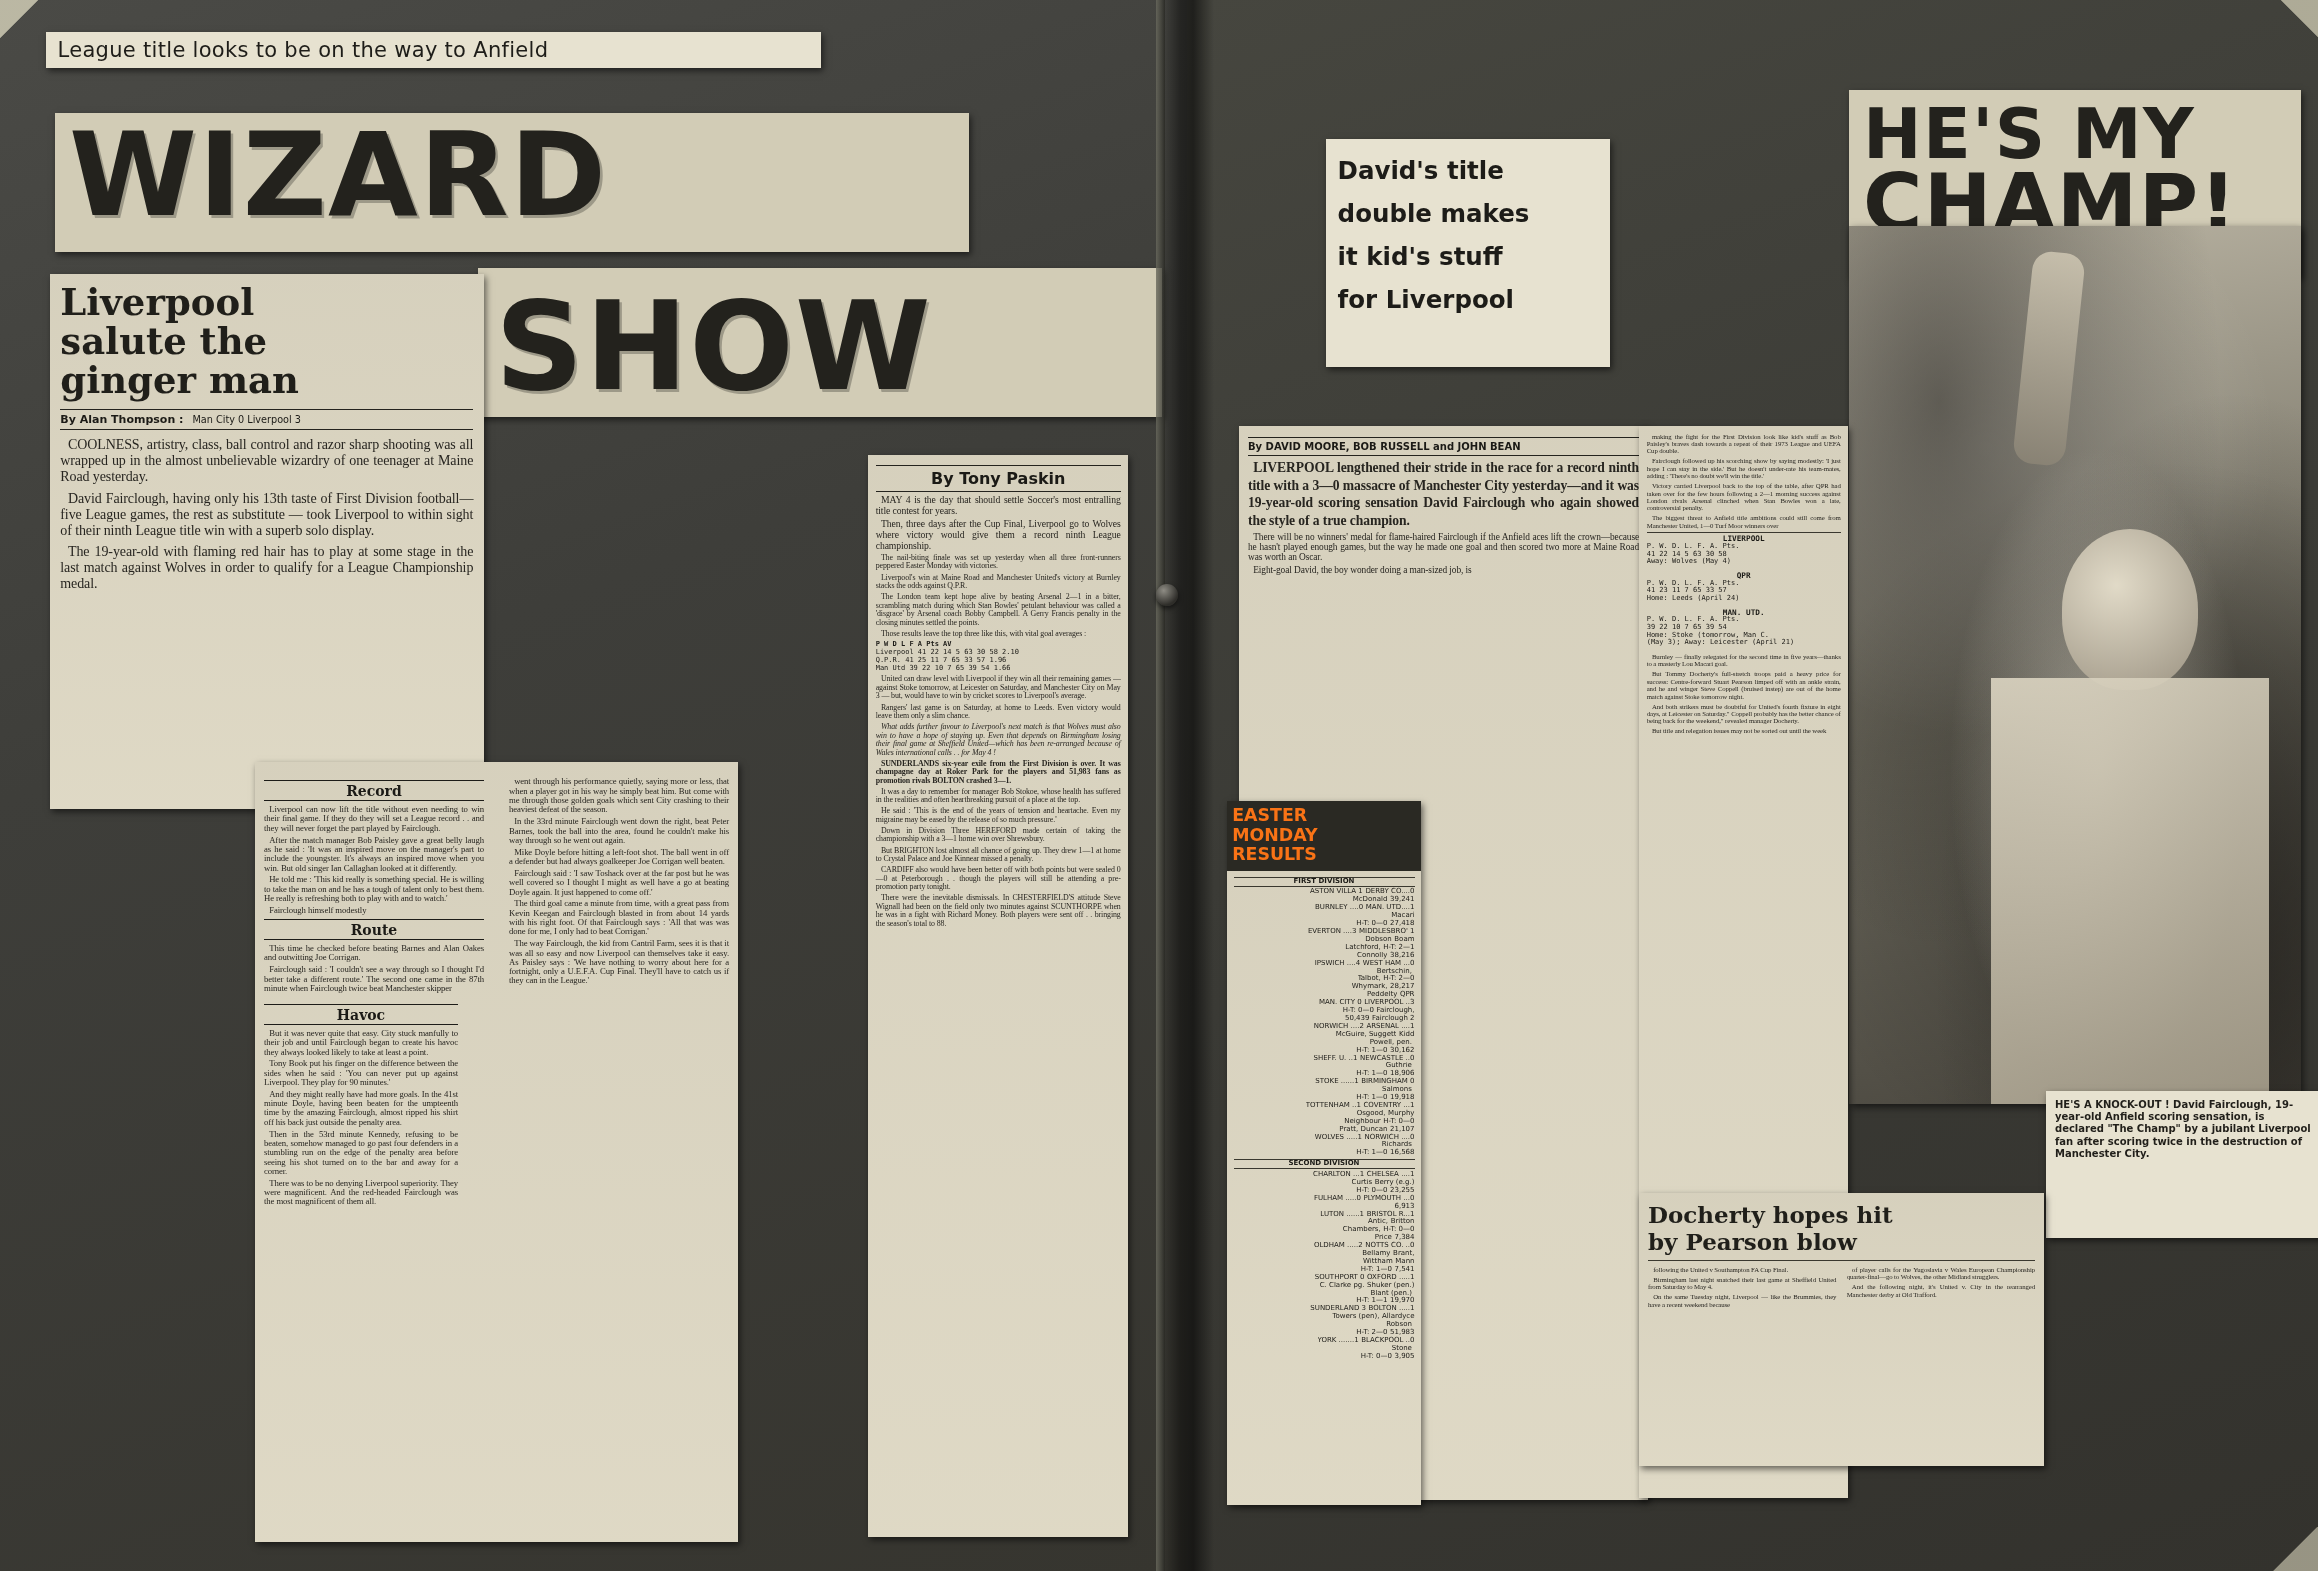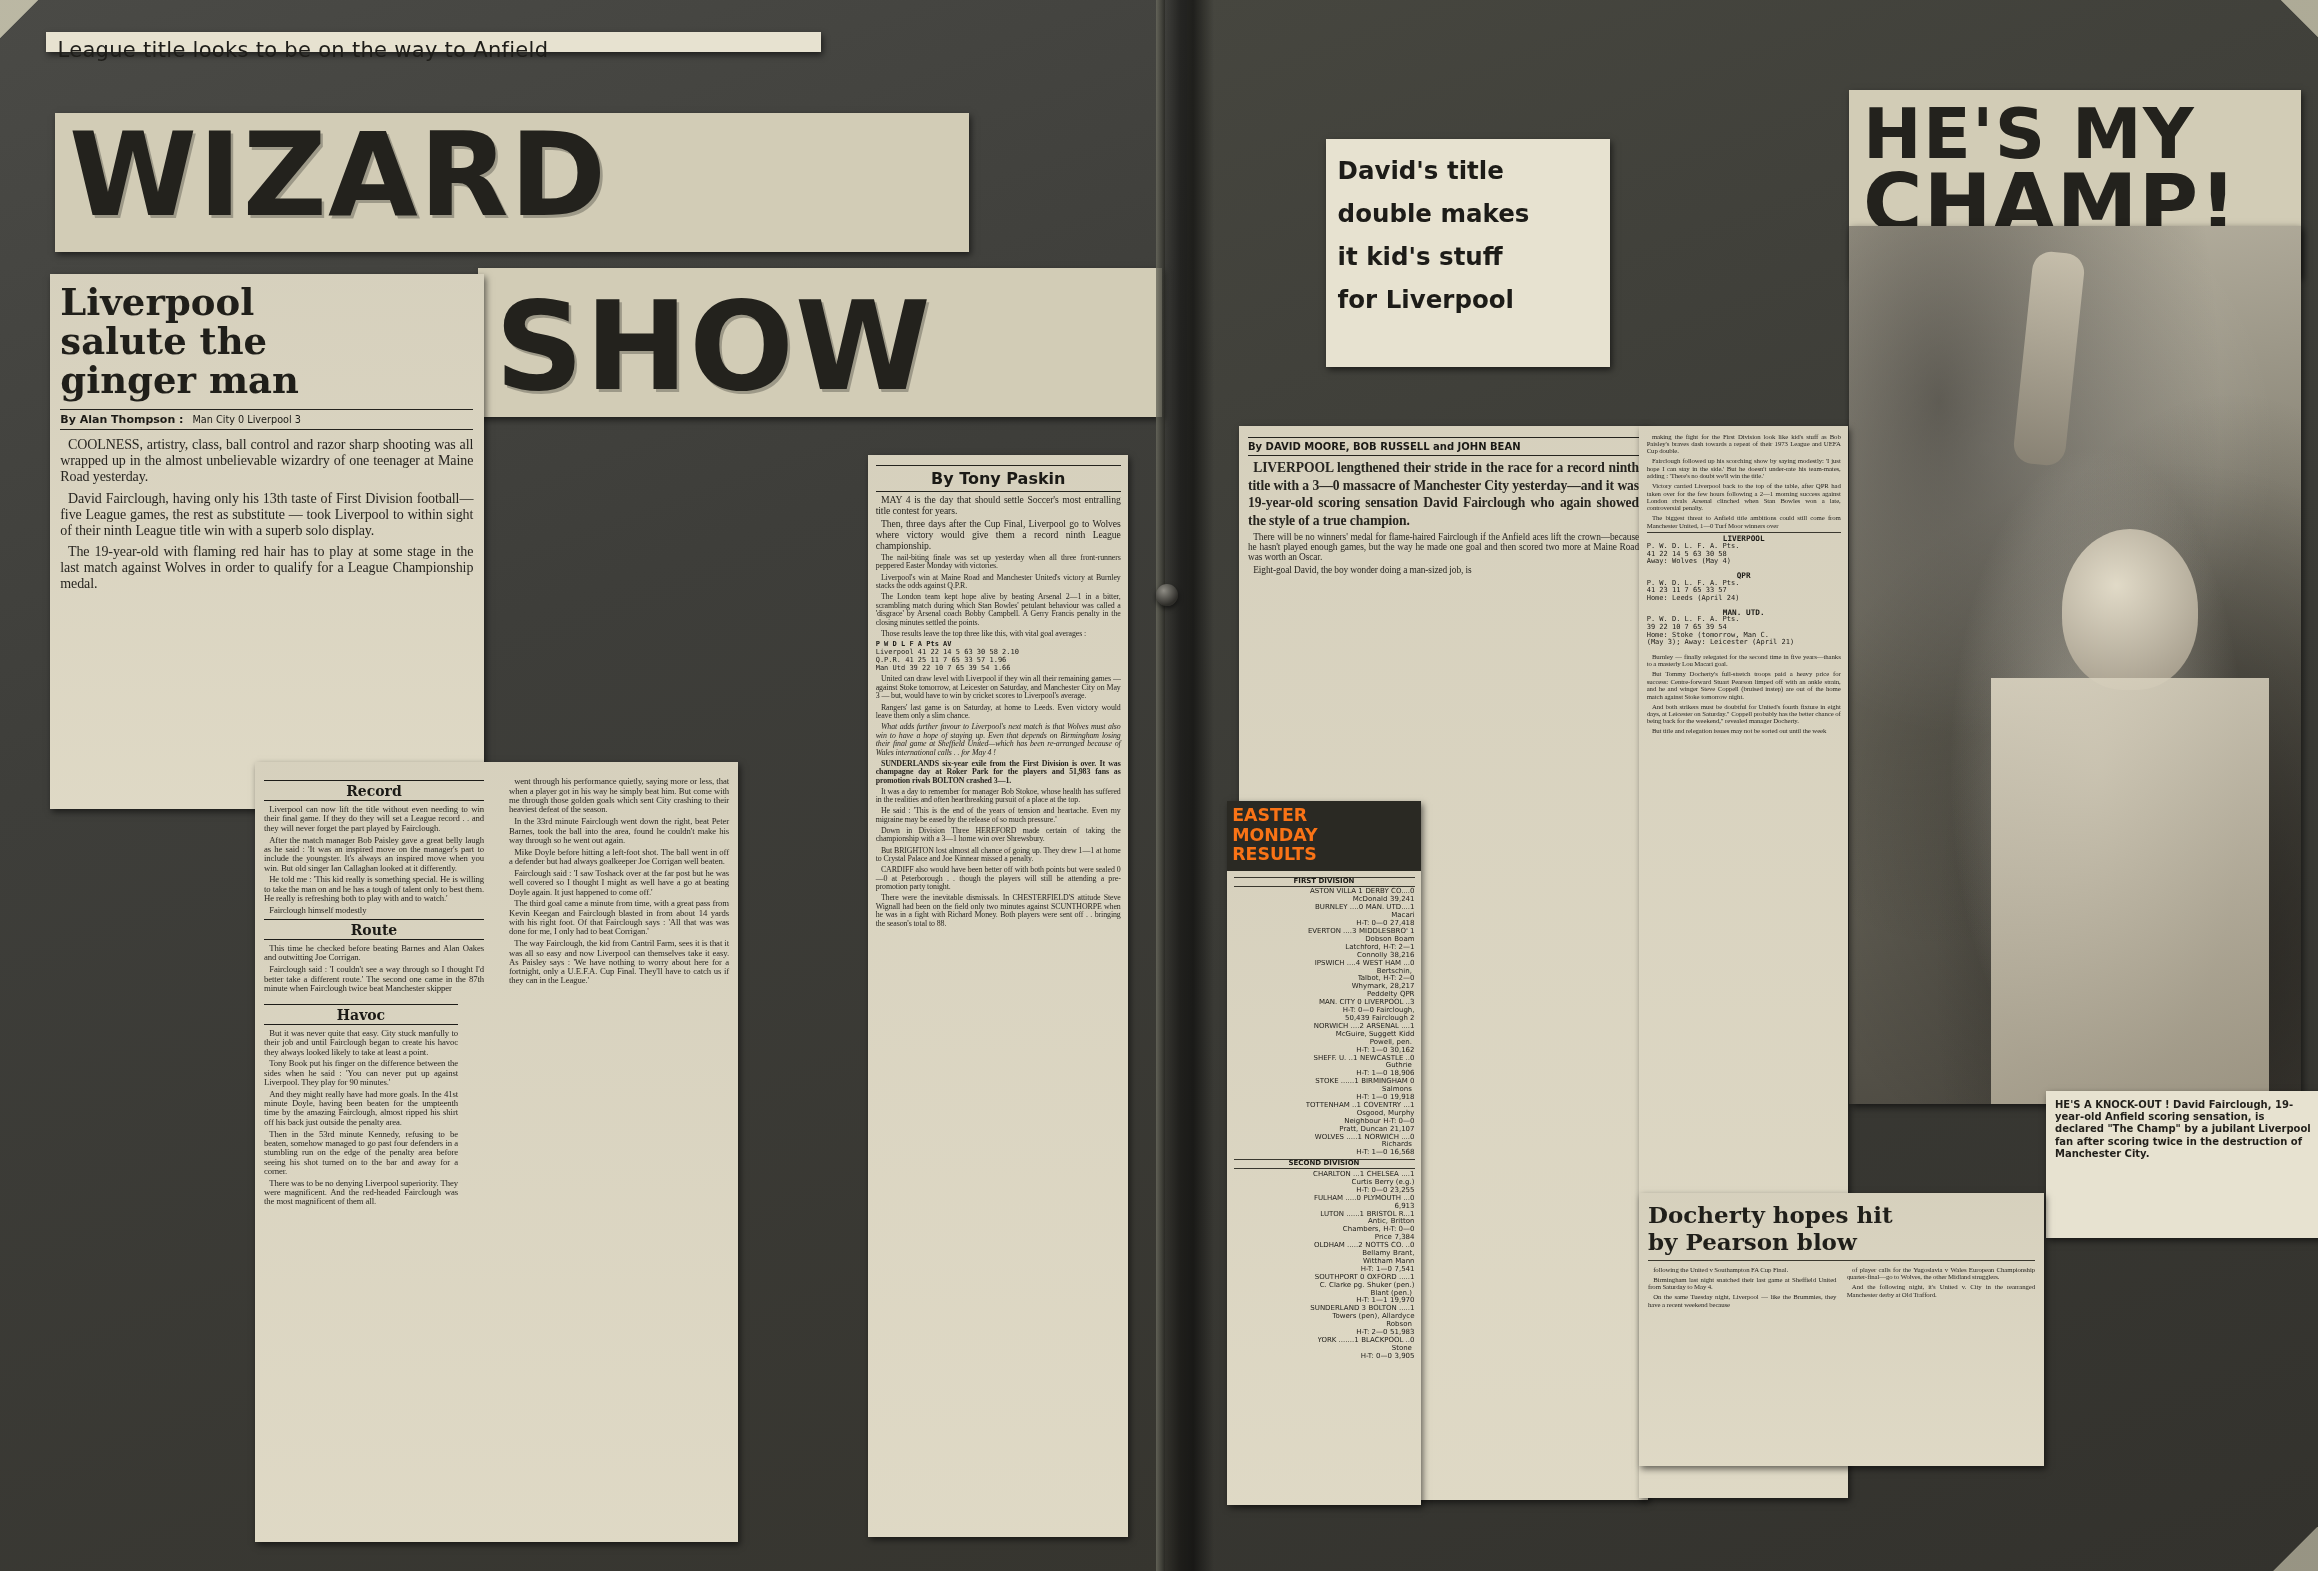--- a/index.html
+++ b/index.html
@@ -78,21 +78,21 @@
   .ital{font-style:italic;}
   .ctr{text-align:center;}
   .b{font-weight:bold;}
 </style>
 </head>
 <body>
 
 <div id="page-left">
   <div class="corner-tl"></div>
 
-  <div class="clip light hdr-strip" style="left:46px;top:32px;width:775px;height:20px;">
+  <div class="clip light hdr-strip" style="left:46px;top:32px;width:775px;height:36px;">
     <div style="font-size:21px;line-height:36px;padding-left:11.6px;color:#1e1d19;">League title looks to be on the way to Anfield</div>
   </div>
 
   <div class="clip dark" style="left:55px;top:113px;width:914px;height:139px;">
     <div class="mega" style="font-size:116px;padding:9px 0 0 14px;
                 text-shadow:2.6px 2.6px 0 rgba(0,0,0,.25);">WIZARD</div>
   </div>
 
   <div class="clip dark" style="left:478px;top:268px;width:684px;height:149px;">
     <div class="mega" style="font-size:123px;padding:22px 0 0 17px;

